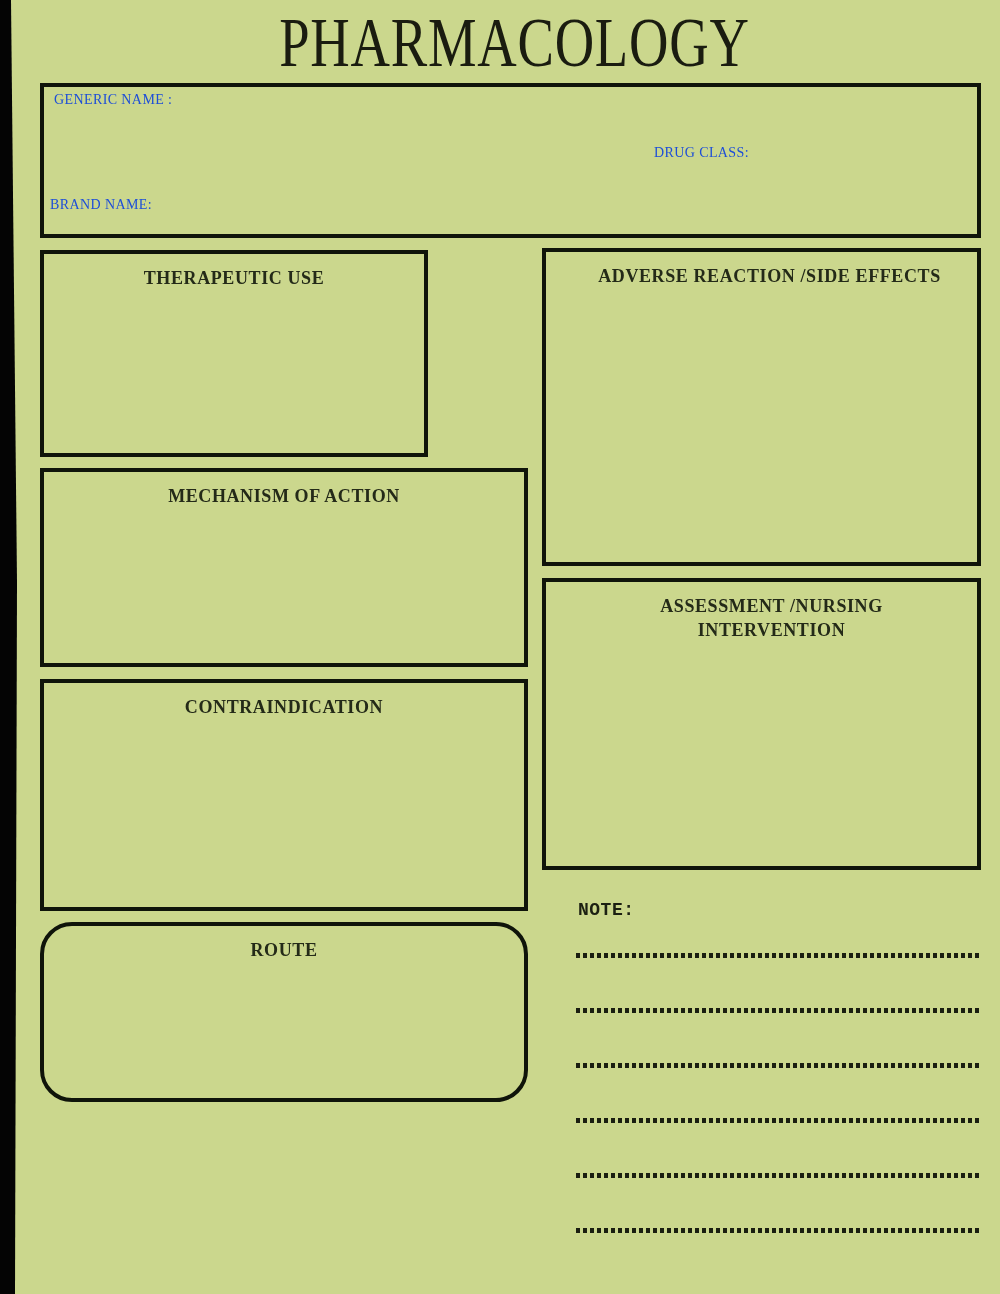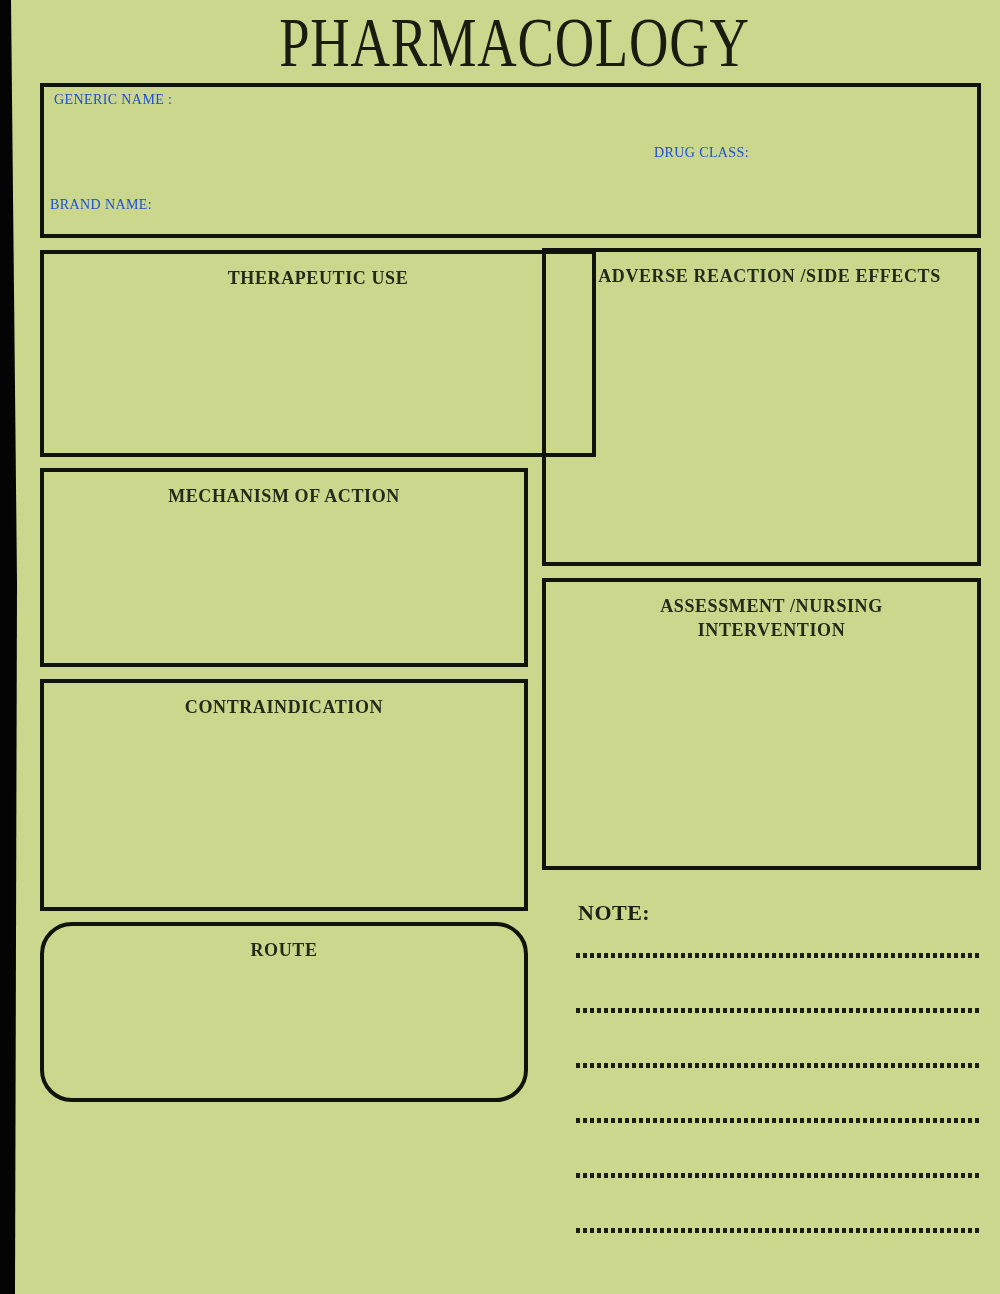--- a/index.html
+++ b/index.html
@@ -62,39 +62,40 @@
     font-weight: normal;
     letter-spacing: 0.4px;
     color: #1d4ed8;
     white-space: nowrap;
   }
   .generic-label { left: 10px;  top: 5px;  }
   .drug-class-label { left: 586px; top: 58px; margin-left: 24px; }
   .brand-label { left: 6px;  top: 110px; }
 
   
-  .box-therapeutic      { left: 40px; top: 250px;  width: 556px; height: 207px; }
+  .box-therapeutic      { left: 40px; top: 250px;  width: 388px; height: 207px; }
   .box-mechanism        { left: 40px; top: 468px;  width: 488px; height: 199px; }
   .box-contraindication { left: 40px; top: 679px;  width: 488px; height: 232px; }
   .box-route            { left: 40px; top: 922px;  width: 488px; height: 180px; border-radius: 32px; }
   .box-highalert        { left: 40px; top: 1110px; width: 488px; height: 178px; }
 
   
   .box-adverse    { left: 542px; top: 248px; width: 439px; height: 318px; padding-left: 16px; }
   .box-assessment { left: 542px; top: 578px; width: 439px; height: 292px; padding-left: 20px; }
   .box-assessment .box-label { max-width: 280px; }
 
   
   .note-label {
     position: absolute;
     left: 578px; top: 900px;
-    font-size: 22px;
+    font-size: 18px;
     font-weight: bold;
     letter-spacing: 0.5px;
     color: #1c2012;
+    font-family: Liberation Mono, monospace;
   }
   .note-lines {
     position: absolute;
     left: 576px; top: 953px;
     width: 404px;
     display: flex;
     flex-direction: column;
     gap: 50px;
   }
   .note-line {

